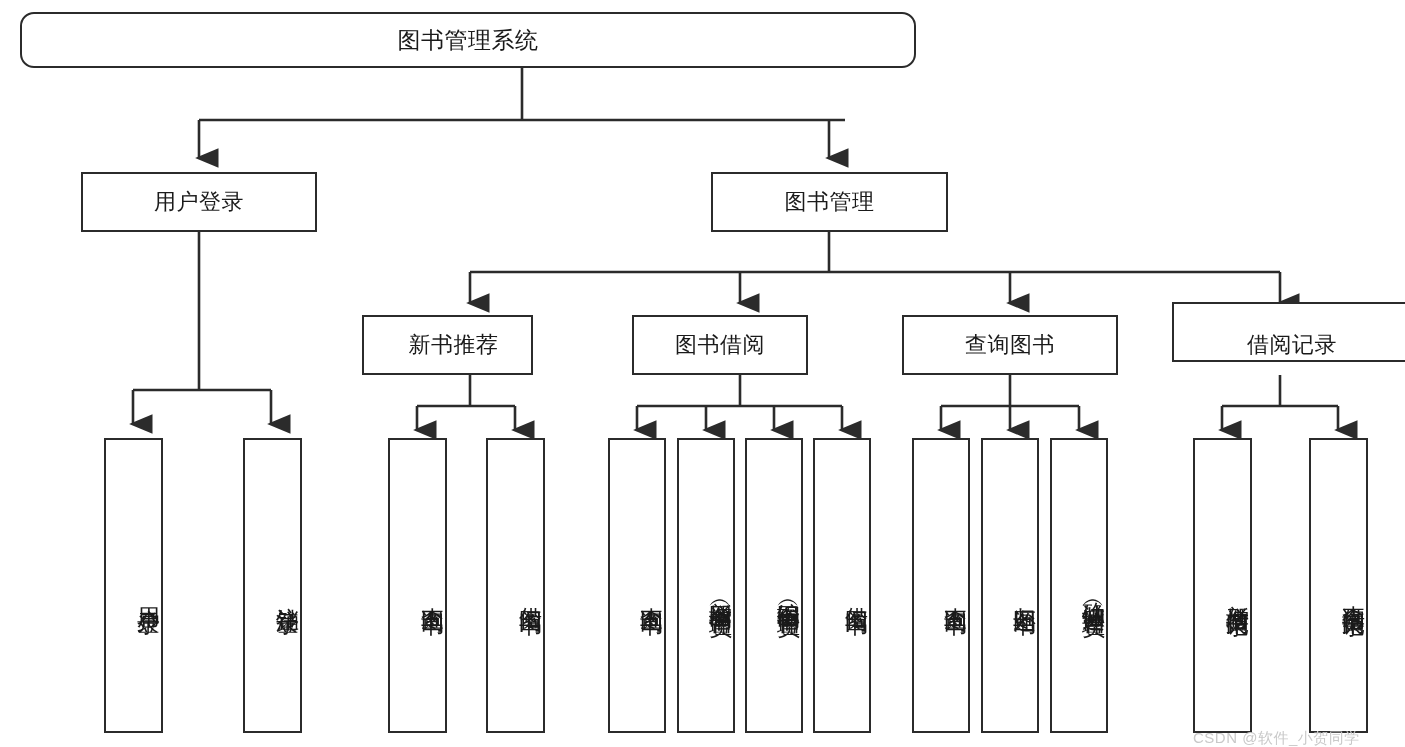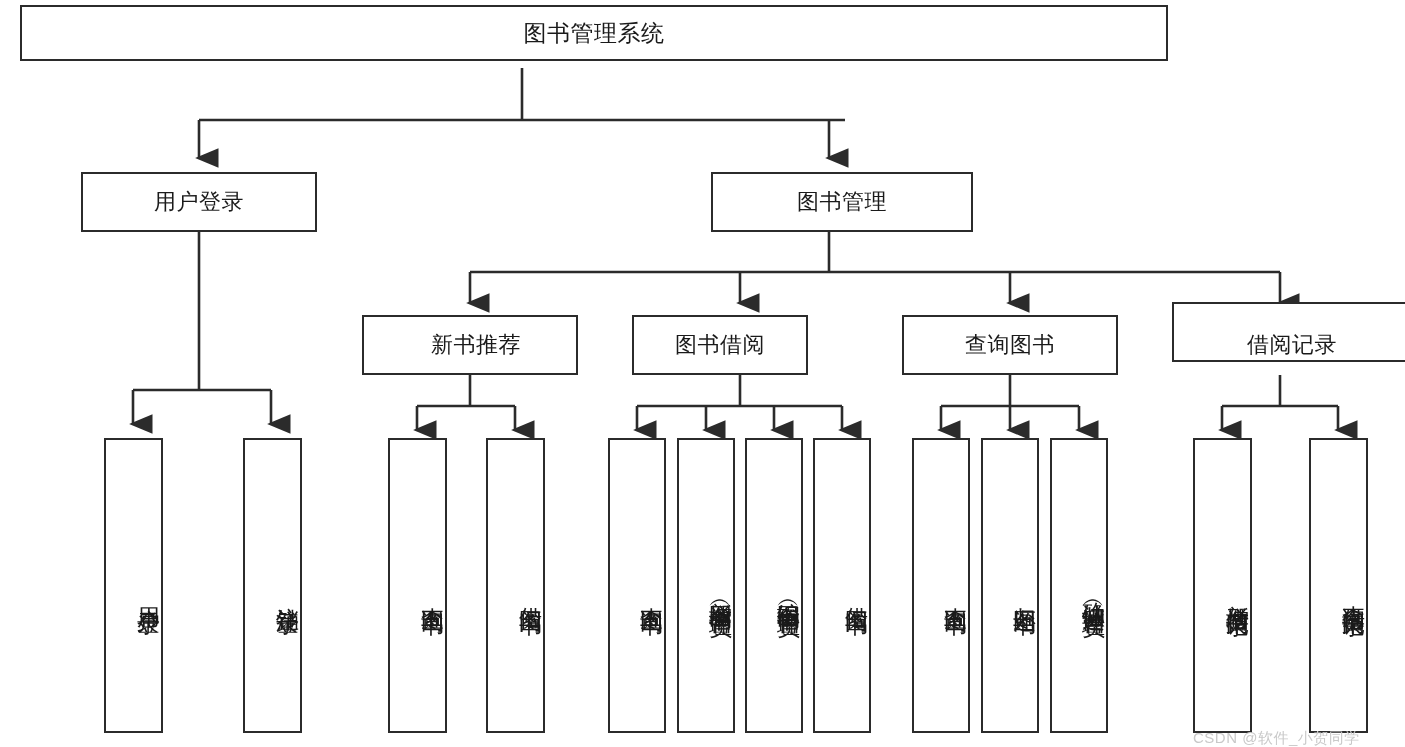--- a/index.html
+++ b/index.html
@@ -115,32 +115,32 @@
       <path d="M 1010 406 L 1010 430" marker-end="url(#arrow)"></path>
       <path d="M 1079 406 L 1079 430" marker-end="url(#arrow)"></path>
 
       <path d="M 1280 375 L 1280 406"></path>
       <path d="M 1222 406 L 1338 406"></path>
       <path d="M 1222 406 L 1222 430" marker-end="url(#arrow)"></path>
       <path d="M 1338 406 L 1338 430" marker-end="url(#arrow)"></path>
     </g>
   </svg>
 
-  <div class="node horizontal root" style="left:20px; top:5px; width:1148px; height:56px;">
+  <div class="node horizontal root" style="left:20px; top:12px; width:896px; height:56px;border-radius:14px;">
     <span>图书管理系统</span>
   </div>
 
   <div class="node horizontal" style="left:81px; top:172px; width:236px; height:60px;">
     <span>用户登录</span>
   </div>
-  <div class="node horizontal" style="left:711px; top:172px; width:262px; height:60px;">
+  <div class="node horizontal" style="left:711px; top:172px; width:237px; height:60px;">
     <span>图书管理</span>
   </div>
 
-  <div class="node horizontal" style="left:362px; top:315px; width:216px; height:60px;padding-left:12px;">
+  <div class="node horizontal" style="left:362px; top:315px; width:171px; height:60px;padding-left:12px;">
     <span>新书推荐</span>
   </div>
   <div class="node horizontal" style="left:632px; top:315px; width:176px; height:60px;">
     <span>图书借阅</span>
   </div>
   <div class="node horizontal" style="left:902px; top:315px; width:216px; height:60px;">
     <span>查询图书</span>
   </div>
   <div class="node horizontal" style="left:1172px; top:302px; width:240px; height:60px;align-items:flex-end;">
     <span>借阅记录</span>

